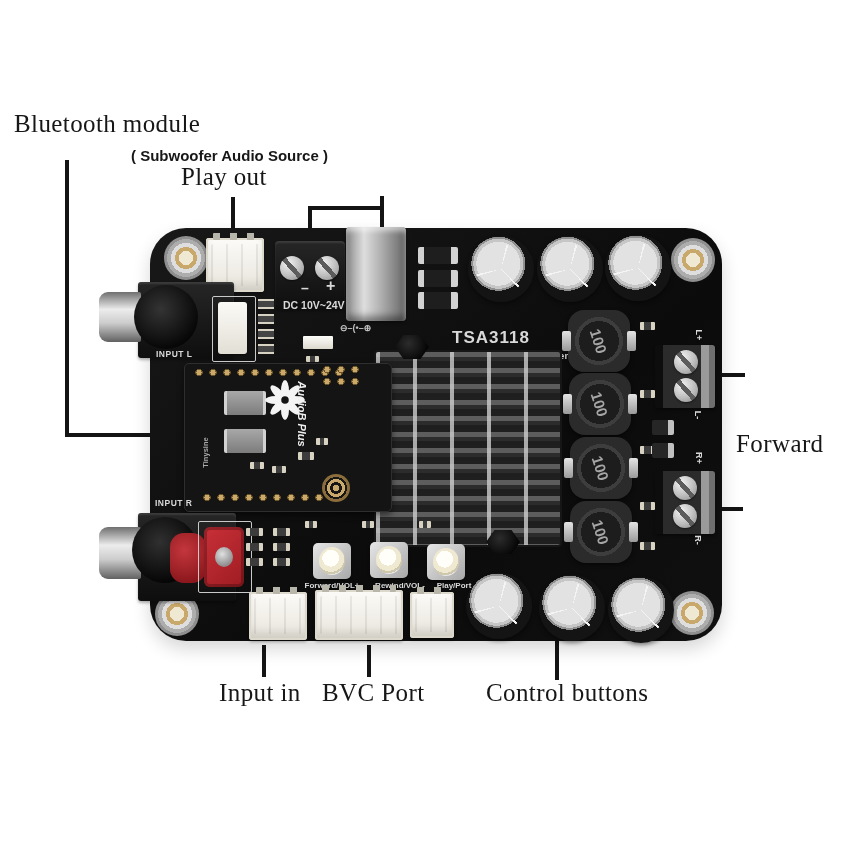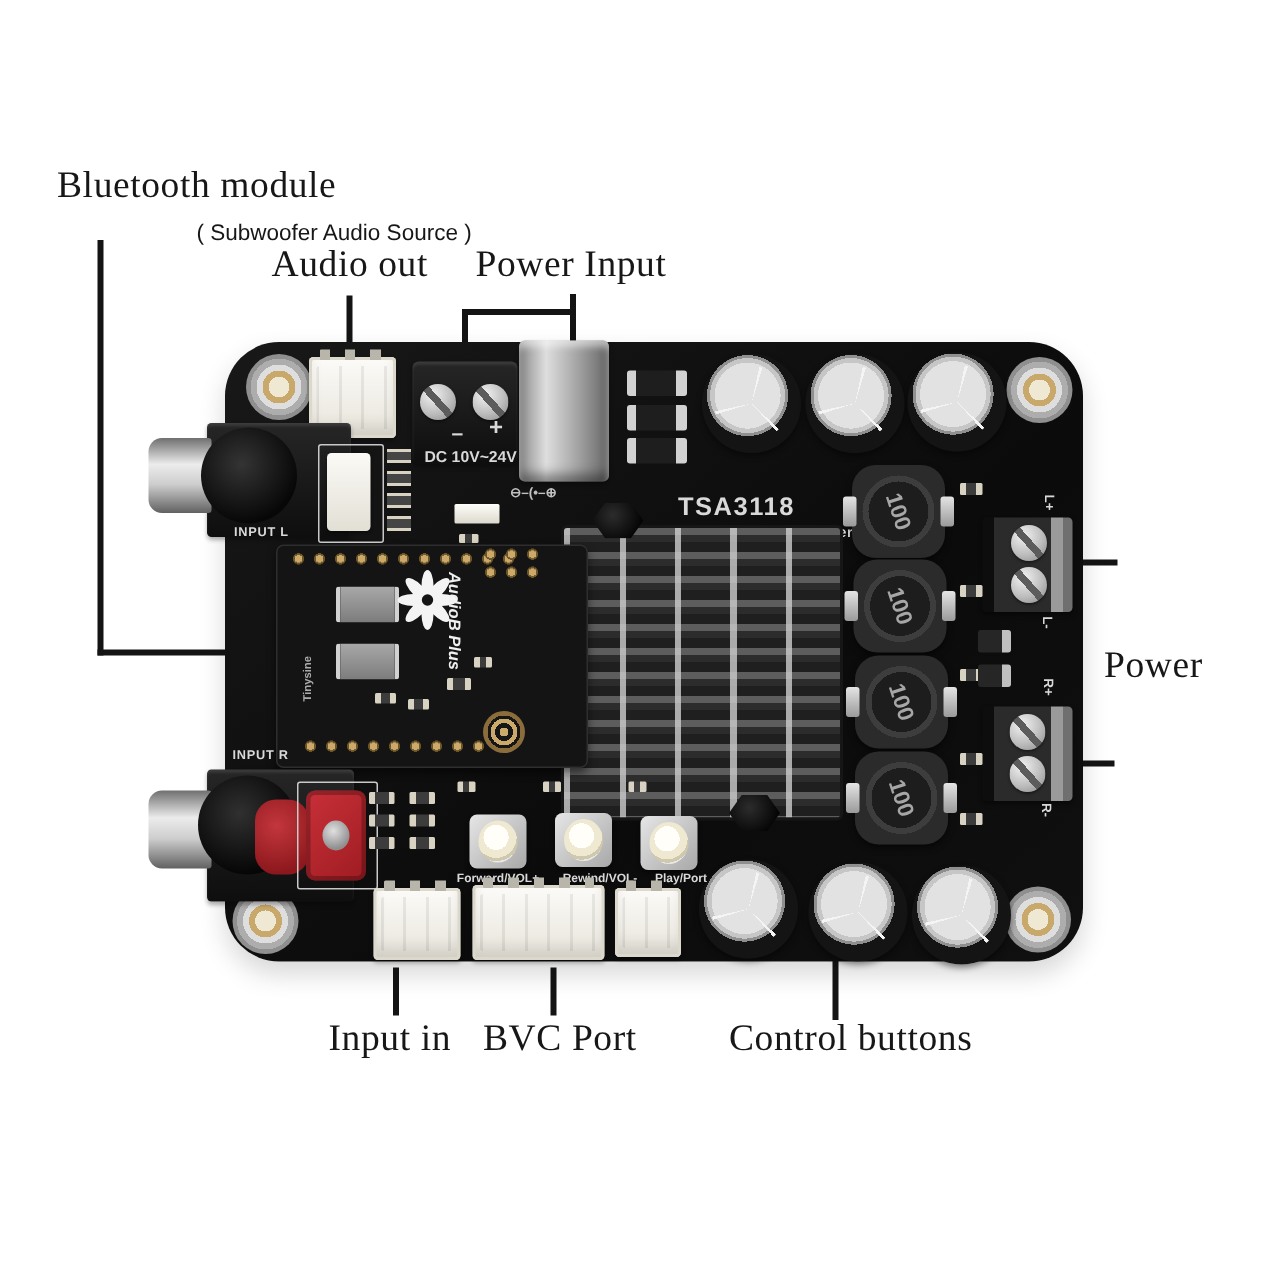--- a/index.html
+++ b/index.html
@@ -1,21 +1,21 @@
 <!DOCTYPE html>
 <html><head>
 <meta charset="utf-8">
 <style>
   html,body{margin:0;padding:0;background:#fff;}
   .stage{position:relative;width:845px;height:845px;background:#ffffff;overflow:hidden;
          font-family:"Liberation Serif",serif;}
   .abs{position:absolute;}
   
   .ann{position:absolute;color:#171717;font-size:25px;letter-spacing:.4px;white-space:nowrap;}
-  .ann.sans{font-family:"Liberation Sans",sans-serif;font-weight:normal;font-size:15px;letter-spacing:0;text-align:center;}
+  .ann.sans{font-family:"Liberation Sans",sans-serif;font-weight:bold;font-size:15px;letter-spacing:0;text-align:center;}
   .line{position:absolute;background:#141414;}
   
   .board{position:absolute;left:150px;top:228px;width:572px;height:413px;border-radius:36px;
          background:linear-gradient(140deg,#181818,#0b0b0b 60%,#101010);
          box-shadow:0 8px 18px rgba(0,0,0,.16);}
   .standoff{position:absolute;width:44px;height:44px;border-radius:50%;
          background:radial-gradient(circle,#efe8d2 0 7px,#c8a96b 7px 11px,#dedede 11px 15px,#adadad 15px 19px,#8f8f8f 19px 22px);}
   .jst{position:absolute;background:linear-gradient(#fcfbf8,#e7e4da);border-radius:3px;
        box-shadow:inset 0 0 0 2px #dcd8cc, inset 0 -8px 9px rgba(0,0,0,.10), 0 2px 3px rgba(0,0,0,.28);}
   .jst::before{content:"";position:absolute;top:-5px;left:7px;right:7px;height:7px;border-radius:1px;
@@ -75,25 +75,24 @@
        background:linear-gradient(135deg,#e6e6e6,#a8a8a8);box-shadow:0 2px 3px rgba(0,0,0,.45);}
   .tact .cap2{position:absolute;inset:4px 6px;border-radius:50%;
        background:radial-gradient(circle at 45% 40%,#fffef8 0 38%,#efe9d2 38% 62%,#cfc8ad 62% 72%,#e8e8e8 72%);}
   .silkbox{position:absolute;border:1.5px solid #c9c9c9;border-radius:2px;}
 </style>
 </head>
 <body>
 
 <div class="stage">
 
-  <div class="ann" style="left:38px;top:110px;">Bluetooth module</div>
+  <div class="ann" style="left:14px;top:110px;">Bluetooth module</div>
   <div class="ann sans" style="left:131px;top:147px;">( Subwoofer  Audio Source )</div>
-  <div class="ann" style="left:181px;top:163px;">Audio out</div>
-  <div class="ann" style="left:317px;top:163px;">Power Input</div>
-  <div class="ann" style="left:736px;top:430px;">Power</div>
+  <div class="ann" style="left:181px;top:163px;">Play out</div>
+  <div class="ann" style="left:736px;top:430px;">Forward</div>
   <div class="ann" style="left:219px;top:679px;">Input in</div>
   <div class="ann" style="left:486px;top:679px;">Control buttons</div>
   <div class="ann" style="left:322px;top:679px;">BVC  Port</div>
 
   <div class="line" style="left:65px;top:160px;width:4px;height:277px;"></div>
   <div class="line" style="left:65px;top:433px;width:152px;height:4px;"></div>
   <div class="line" style="left:231px;top:197px;width:4px;height:45px;"></div>
   <div class="line" style="left:380px;top:196px;width:4px;height:34px;"></div>
   <div class="line" style="left:308px;top:206px;width:76px;height:4px;"></div>
   <div class="line" style="left:308px;top:206px;width:4px;height:26px;"></div>

